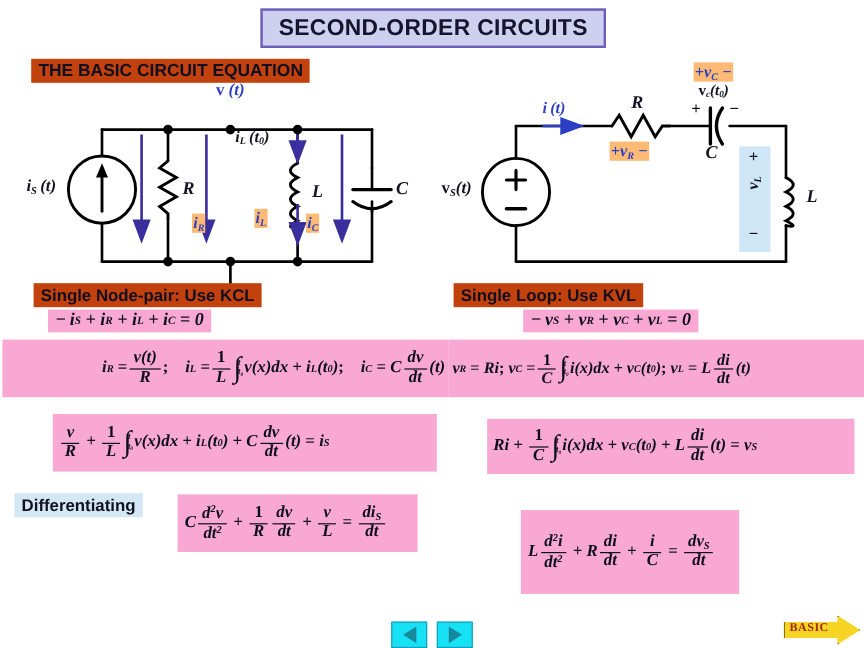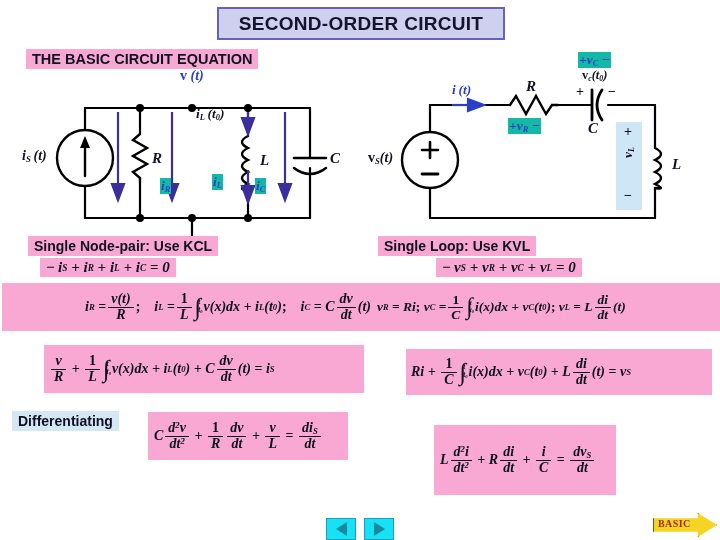--- a/index.html
+++ b/index.html
@@ -23,21 +23,21 @@
     width: 284px; height: 29px;
     background: #cfcff0;
     border: 2px solid #6b5fb8;
     display: flex; align-items: center; justify-content: center;
     font-size: 19px; font-weight: bold; letter-spacing: .3px;
     color: #14142c;
   }
 
   
   .hdr {
-    background: #f9a8d4;
+    background: #c2410c;
     font-weight: bold;
     color: #101022;
     padding: 2px 6px;
     white-space: nowrap;
   }
   #hdr-basic { left: 26px; top: 49px; font-size: 14.5px; }
   #hdr-node  { left: 28px; top: 236px; font-size: 14px; }
   #hdr-loop  { left: 378px; top: 236px; font-size: 14px; }
   #hdr-diff  { left: 12px; top: 411px; font-size: 14px; background:#d4e7f5; }
 
@@ -79,21 +79,21 @@
   .circuit { position: absolute; }
 
   
   .clab {
     position: absolute;
     font-family: "Liberation Serif", serif;
     font-style: italic; font-weight: bold;
     color: #111122; white-space: nowrap;
   }
   .clab.blue { color: #2b3fc4; }
-  .clab.hl { background: #14b8a6; padding: 0 1px; }
+  .clab.hl { background: #fdba74; padding: 0 1px; }
   .clab.up { font-style: normal; }
 
   
   .navbtn {
     width: 28px; height: 20px;
     background: #16e1f5;
     border: 1.5px solid #1b9fb8;
     display: flex; align-items: center; justify-content: center;
   }
   #nav-prev { left: 326px; top: 518px; }
@@ -115,21 +115,21 @@
     position: absolute; left: 5px; top: 5px;
     font-family: "Liberation Serif", serif;
     font-weight: bold; font-size: 10px;
     color: #a52a1a; letter-spacing: .4px;
   }
 </style>
 </head>
 <body>
 
 <div class="abs" id="slide-title">
-  <span>SECOND-ORDER CIRCUIT</span>
+  <span>SECOND-ORDER CIRCUITS</span>
 </div>
 
 <div class="abs hdr" id="hdr-basic">THE BASIC CIRCUIT EQUATION</div>
 
 <div class="circuit" id="left-circuit" style="left:0px; top:78px; width:360px; height:160px;">
   <svg width="360" height="160" viewBox="0 0 360 160">
     <g stroke="#000" stroke-width="2.2" fill="none" stroke-linecap="round">
 
       <path d="M85,30 L310,30"></path>
       <path d="M85,140 L310,140"></path>

